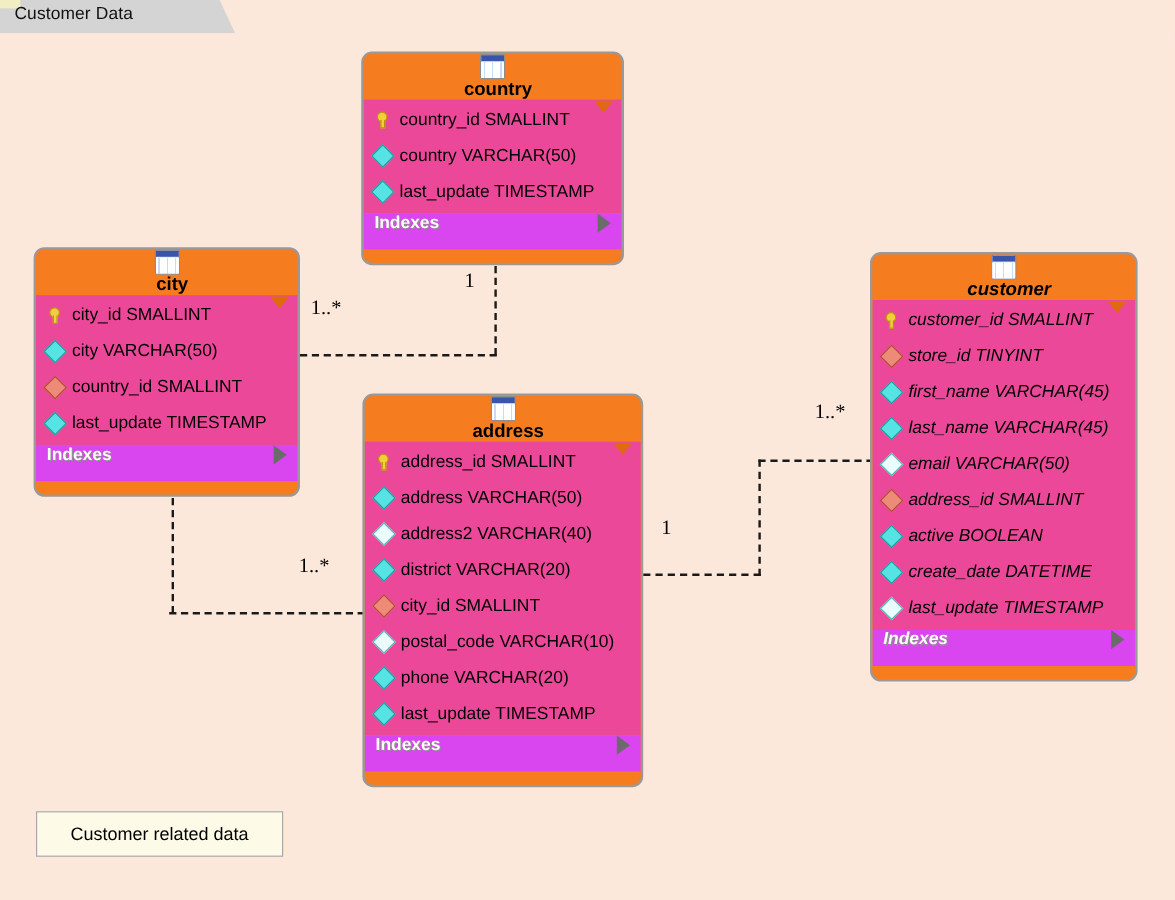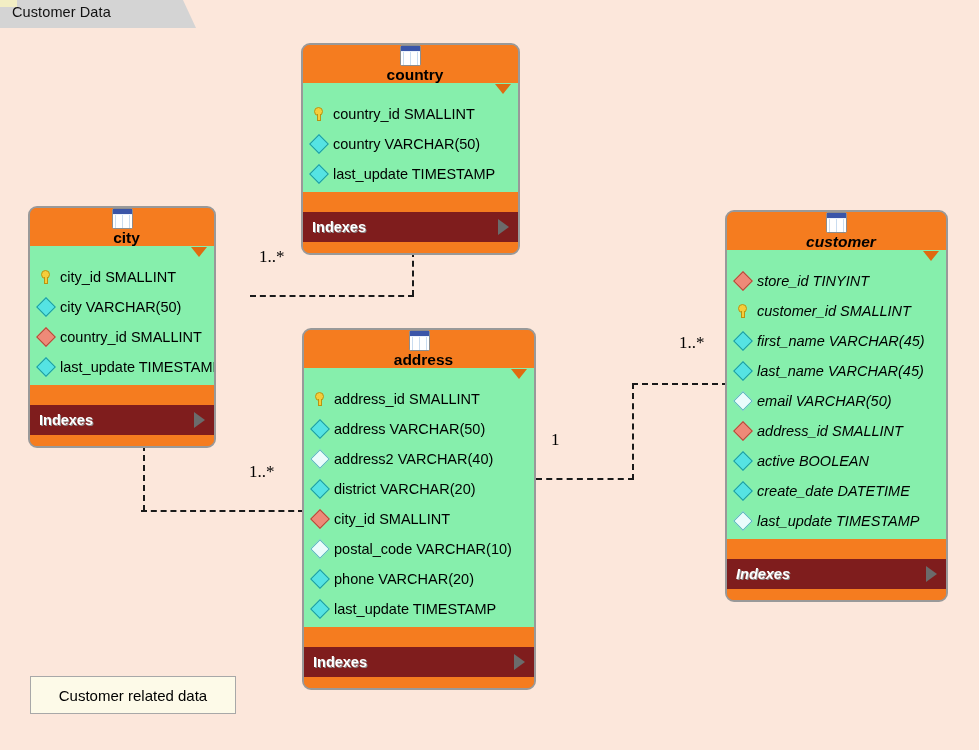--- a/index.html
+++ b/index.html
@@ -63,43 +63,43 @@
         #ffffff 10px 16px,#c9dcef 16px 17px,#ffffff 17px 100%);
   }
   .tbl-name{
     font-size:15.5px;font-weight:bold;color:#000;margin-left:9px;white-space:nowrap;
   }
   .caret-down{
     margin-left:auto;width:0;height:0;
     border-left:8px solid transparent;border-right:8px solid transparent;
     border-top:10px solid #e06a10;flex:none;
   }
-  .cols{background:#86efac;padding:16px 0 3px 0;}
+  .cols{background:#ec4899;padding:2px 0 3px 0;}
   .col{
     height:30px;display:flex;align-items:center;padding-left:9px;
     box-sizing:border-box;
   }
   .col-txt{font-size:14.5px;color:#000;white-space:nowrap;margin-left:7px;}
   
   .dia{width:14px;height:14px;transform:rotate(45deg);flex:none;box-sizing:border-box;}
   .dia.nn{background:#55e3e3;border:1px solid #1f9c9c;}
   .dia.nul{background:#eafcfc;border:1px solid #54b8b8;}
   .dia.fk{background:#ee8a78;border:1px solid #b24b38;}
   .keyic{width:14px;height:14px;flex:none;position:relative;}
   .keyic::before{
     content:"";position:absolute;left:2px;top:0;width:9px;height:9px;
     border-radius:50%;background:#f5cd3a;border:1px solid #b99312;box-sizing:border-box;
   }
   .keyic::after{
     content:"";position:absolute;left:5px;top:7px;width:4px;height:7px;
     background:#f5cd3a;border:1px solid #b99312;border-top:none;box-sizing:border-box;
   }
   .idx{
-    height:30px;background:#7f1d1d;display:flex;align-items:center;
-    padding:0 9px;box-sizing:border-box;margin-top:20px;
+    height:30px;background:#d946ef;display:flex;
+    padding:0 9px;box-sizing:border-box;
   }
   .idx-txt{
     font-size:14.5px;font-weight:bold;color:#ffffff;
     text-shadow:1px 1px 0 #8f8f8f;
   }
   .caret-right{
     margin-left:auto;width:0;height:0;
     border-top:8px solid transparent;border-bottom:8px solid transparent;
     border-left:11px solid #6b6b6b;flex:none;
   }
@@ -171,21 +171,21 @@
         <div class="col-txt">last_update TIMESTAMP</div>
       </div>
     </div>
     <div class="idx">
       <div class="idx-txt">Indexes</div>
       <div class="caret-right"></div>
     </div>
     <div class="foot"></div>
   </div>
 
-  <div class="tbl" id="tbl-city" style="left:28px;top:178px;width:188px;">
+  <div class="tbl" id="tbl-city" style="left:28px;top:178px;width:222px;">
     <div class="tbl-head">
       <div class="tbl-ico"></div>
       <div class="tbl-name">city</div>
       <div class="caret-down"></div>
     </div>
     <div class="cols">
       <div class="col">
         <div class="keyic"></div>
         <div class="col-txt">city_id SMALLINT</div>
       </div>
@@ -257,26 +257,26 @@
   </div>
 
   <div class="tbl" id="tbl-customer" style="left:725px;top:182px;width:223px;font-style:italic;">
     <div class="tbl-head">
       <div class="tbl-ico"></div>
       <div class="tbl-name">customer</div>
       <div class="caret-down"></div>
     </div>
     <div class="cols">
       <div class="col">
+        <div class="keyic"></div>
+        <div class="col-txt">customer_id SMALLINT</div>
+      </div>
+      <div class="col">
         <div class="dia fk"></div>
         <div class="col-txt">store_id TINYINT</div>
-      </div>
-      <div class="col">
-        <div class="keyic"></div>
-        <div class="col-txt">customer_id SMALLINT</div>
       </div>
       <div class="col">
         <div class="dia nn"></div>
         <div class="col-txt">first_name VARCHAR(45)</div>
       </div>
       <div class="col">
         <div class="dia nn"></div>
         <div class="col-txt">last_name VARCHAR(45)</div>
       </div>
       <div class="col">

